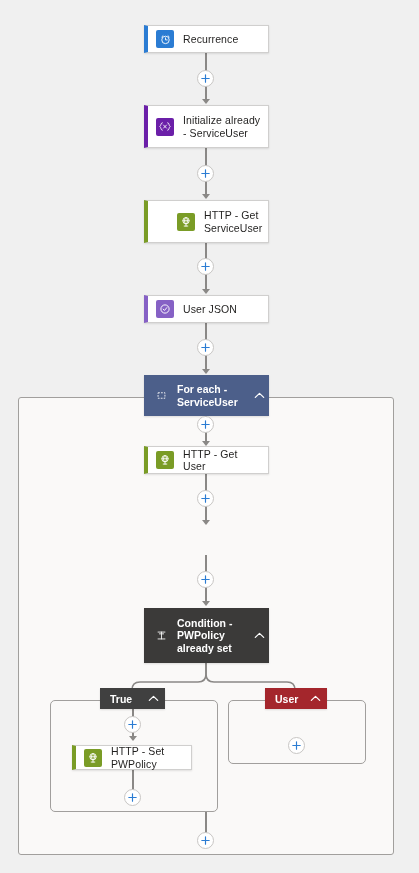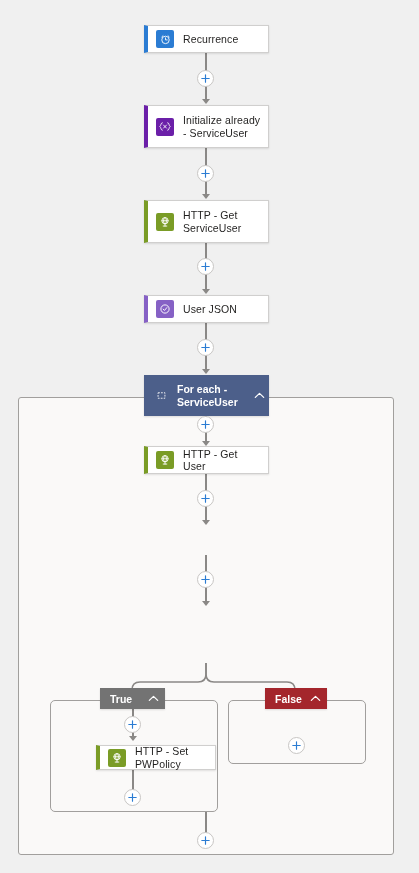--- a/index.html
+++ b/index.html
@@ -155,21 +155,21 @@
     <span class="ico" style="background:#6b1fa8;">
       <svg width="14" height="11" viewBox="0 0 20 14" fill="none" stroke="#ffffff" stroke-width="1.25">
         <path d="M6.2 1.6 C3.6 1.6 4.6 6 2.6 7 C4.6 8 3.6 12.4 6.2 12.4" stroke-linecap="round"></path>
         <path d="M13.8 1.6 C16.4 1.6 15.4 6 17.4 7 C15.4 8 16.4 12.4 13.8 12.4" stroke-linecap="round"></path>
         <path d="M7.9 4.9 L12.1 9.3 M12.1 4.9 L7.9 9.3" stroke-linecap="round"></path>
       </svg>
     </span>
     <span class="ttl">Initialize already - ServiceUser</span>
   </div>
 
-  <div class="abs card" style="left:144px;top:200px;width:125px;height:43px;border-left-color:#7a9c26;">
+  <div class="abs card" style="left:144px;top:200px;width:125px;height:43px;border-left-color:#7a9c26;padding-left:21px;">
     <span class="ico" style="background:#7a9c26;">
       <svg width="12" height="12" viewBox="0 0 16 16" fill="none" stroke="#ffffff" stroke-width="1.2">
         <circle cx="8" cy="6.3" r="4.2"></circle>
         <ellipse cx="8" cy="6.3" rx="1.9" ry="4.2"></ellipse>
         <path d="M3.9 6.3 H12.1" stroke-linecap="round"></path>
         <path d="M8 10.5 V13.4 M5.6 13.4 H10.4" stroke-linecap="round"></path>
       </svg>
     </span>
     <span class="ttl">HTTP - Get ServiceUser</span>
   </div>
@@ -204,40 +204,54 @@
         <circle cx="8" cy="6.3" r="4.2"></circle>
         <ellipse cx="8" cy="6.3" rx="1.9" ry="4.2"></ellipse>
         <path d="M3.9 6.3 H12.1" stroke-linecap="round"></path>
         <path d="M8 10.5 V13.4 M5.6 13.4 H10.4" stroke-linecap="round"></path>
       </svg>
     </span>
     <span class="ttl">HTTP - Get User</span>
   </div>
 
 
-
-  <div class="abs branchlbl" style="left:100px;top:688px;width:65px;height:21px;background:#737373;">
+  <div class="abs scopehdr" style="left:144px;top:608px;width:125px;height:55px;background:#3b3a39;">
+    <span class="ico">
+      <svg width="11" height="11" viewBox="0 0 16 16" fill="none" stroke="#ffffff" stroke-width="1.3">
+        <path d="M3 3 H13 M3 13 H13 M8 3 V13" stroke-linecap="round"></path>
+        <path d="M5 5.6 H11" stroke-linecap="round"></path>
+      </svg>
+    </span>
+    <span class="ttl">Condition - PWPolicy already set</span>
+    <span class="chev">
+      <svg width="11" height="7" viewBox="0 0 12 8" fill="none" stroke="#ffffff" stroke-width="1.4">
+        <path d="M1.2 6.2 L6 1.6 L10.8 6.2" stroke-linecap="round" stroke-linejoin="round"></path>
+      </svg>
+    </span>
+  </div>
+
+  <div class="abs branchlbl" style="left:100px;top:688px;width:65px;height:21px;background:#404040;">
     <span class="ttl">True</span>
     <span class="chev">
       <svg width="11" height="7" viewBox="0 0 12 8" fill="none" stroke="#ffffff" stroke-width="1.4">
         <path d="M1.2 6.2 L6 1.6 L10.8 6.2" stroke-linecap="round" stroke-linejoin="round"></path>
       </svg>
     </span>
   </div>
 
   <div class="abs branchlbl" style="left:265px;top:688px;width:62px;height:21px;background:#a4262c;">
-    <span class="ttl">False</span>
+    <span class="ttl">User</span>
     <span class="chev">
       <svg width="11" height="7" viewBox="0 0 12 8" fill="none" stroke="#ffffff" stroke-width="1.4">
         <path d="M1.2 6.2 L6 1.6 L10.8 6.2" stroke-linecap="round" stroke-linejoin="round"></path>
       </svg>
     </span>
   </div>
 
-  <div class="abs card" style="left:72px;top:745px;width:120px;height:25px;border-left-color:#7a9c26;margin-left:24px;">
+  <div class="abs card" style="left:72px;top:745px;width:120px;height:25px;border-left-color:#7a9c26;">
     <span class="ico" style="background:#7a9c26;">
       <svg width="12" height="12" viewBox="0 0 16 16" fill="none" stroke="#ffffff" stroke-width="1.2">
         <circle cx="8" cy="6.3" r="4.2"></circle>
         <ellipse cx="8" cy="6.3" rx="1.9" ry="4.2"></ellipse>
         <path d="M3.9 6.3 H12.1" stroke-linecap="round"></path>
         <path d="M8 10.5 V13.4 M5.6 13.4 H10.4" stroke-linecap="round"></path>
       </svg>
     </span>
     <span class="ttl">HTTP - Set PWPolicy</span>
   </div>

